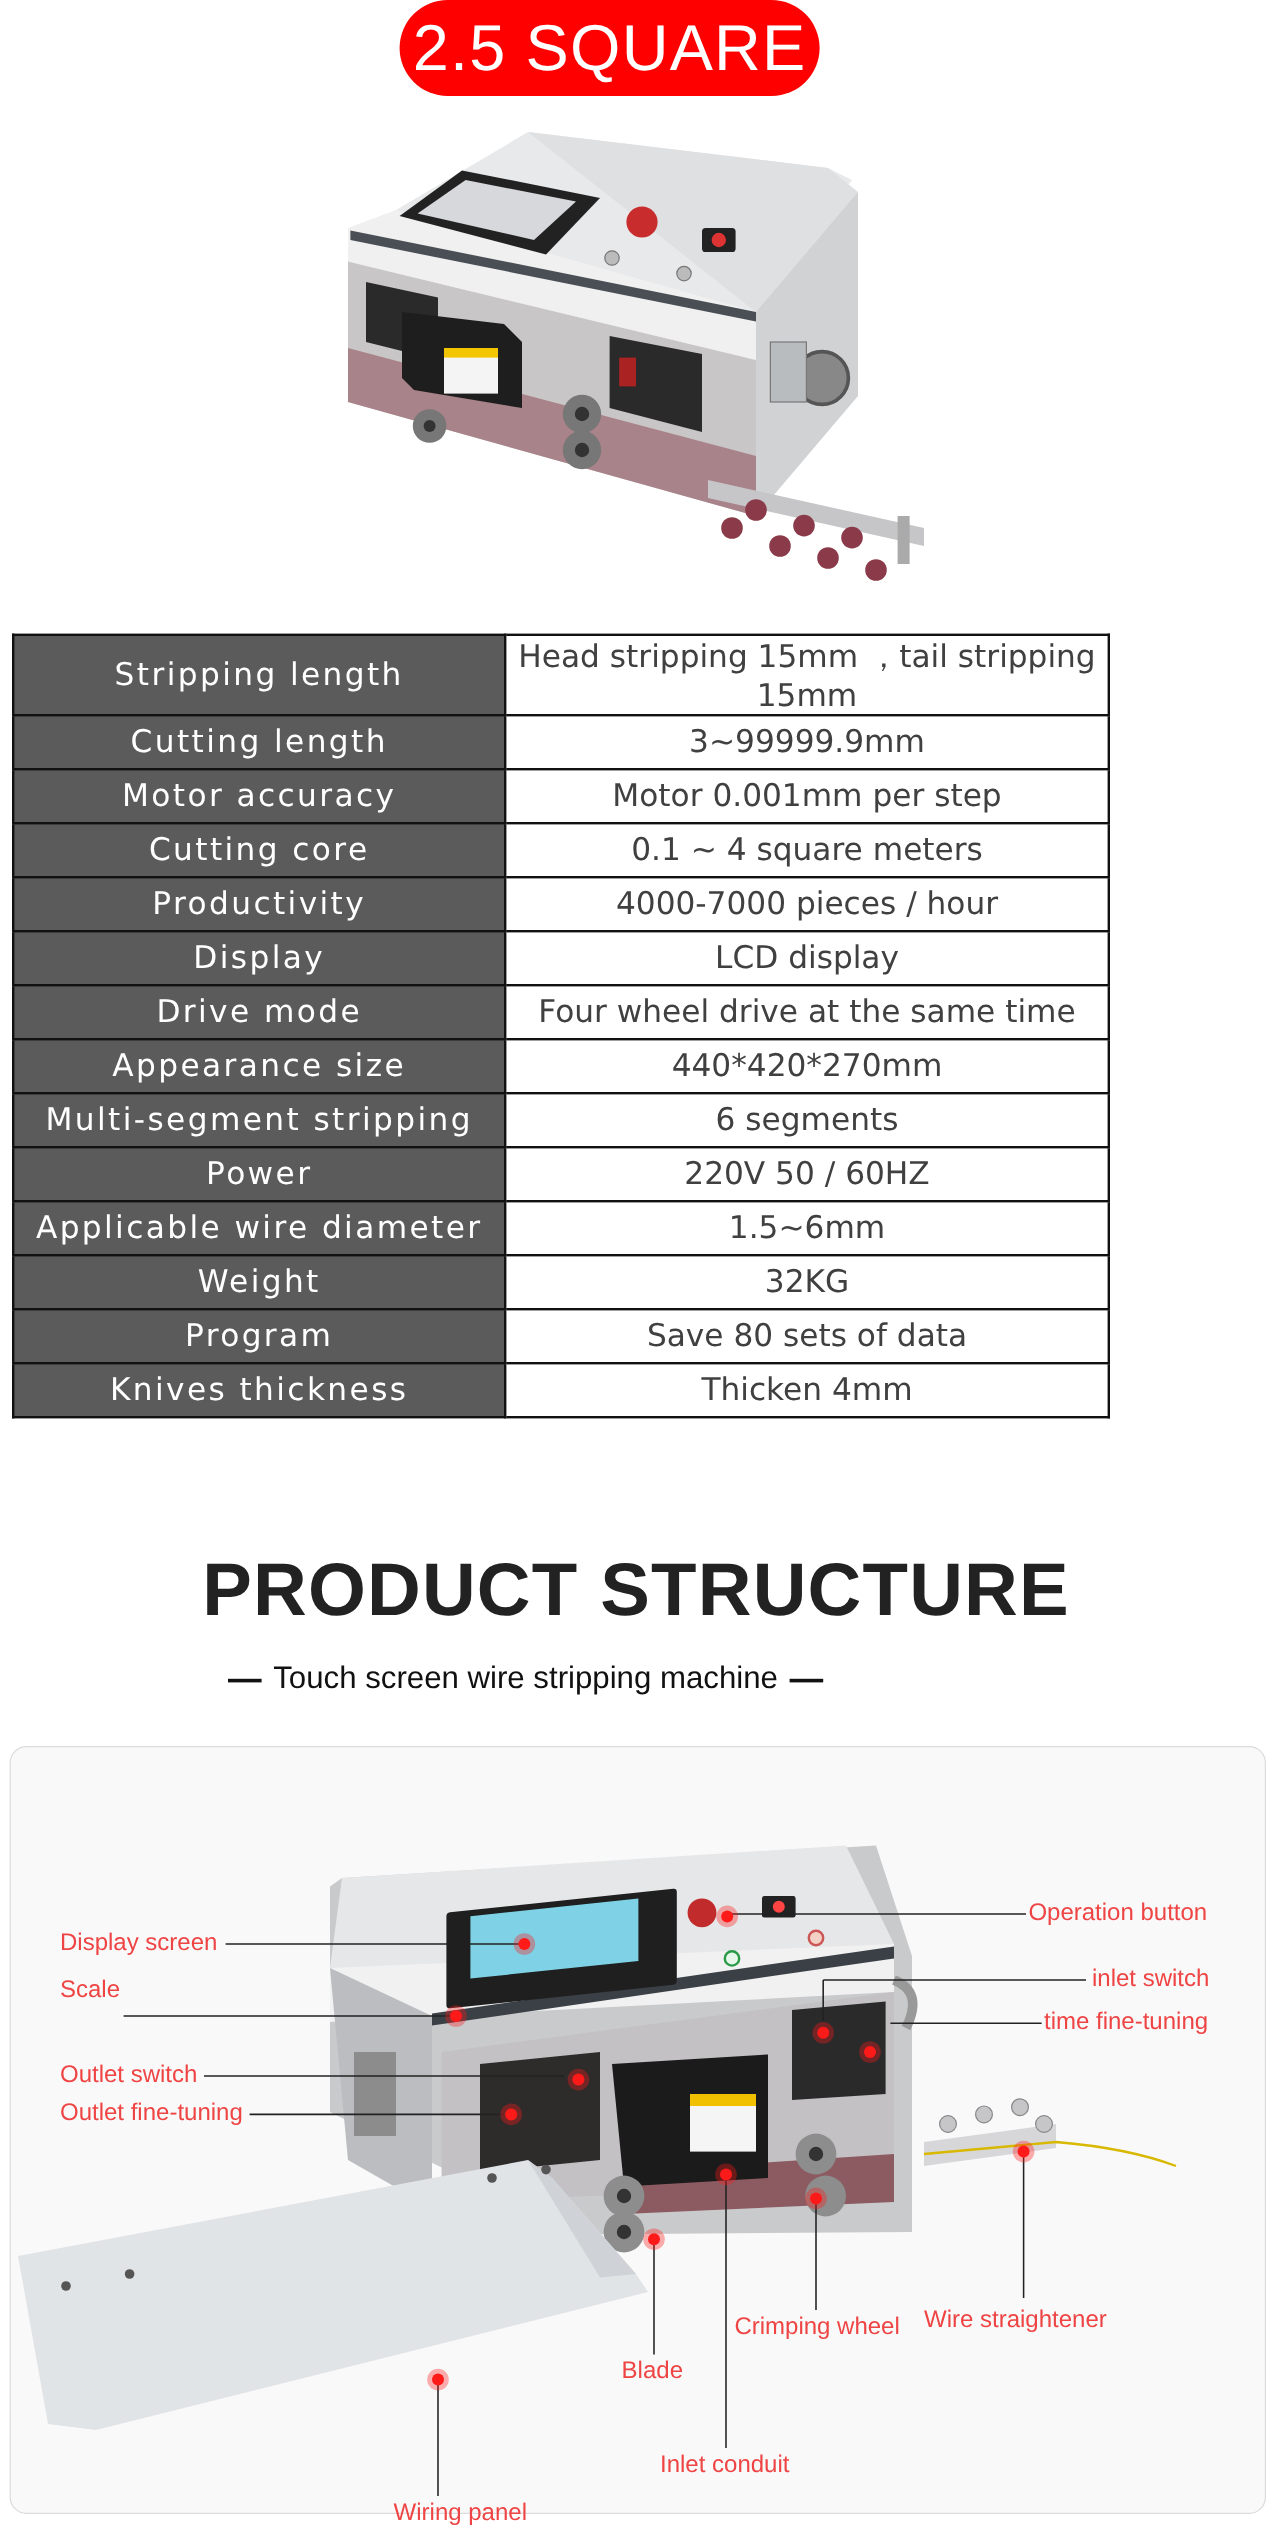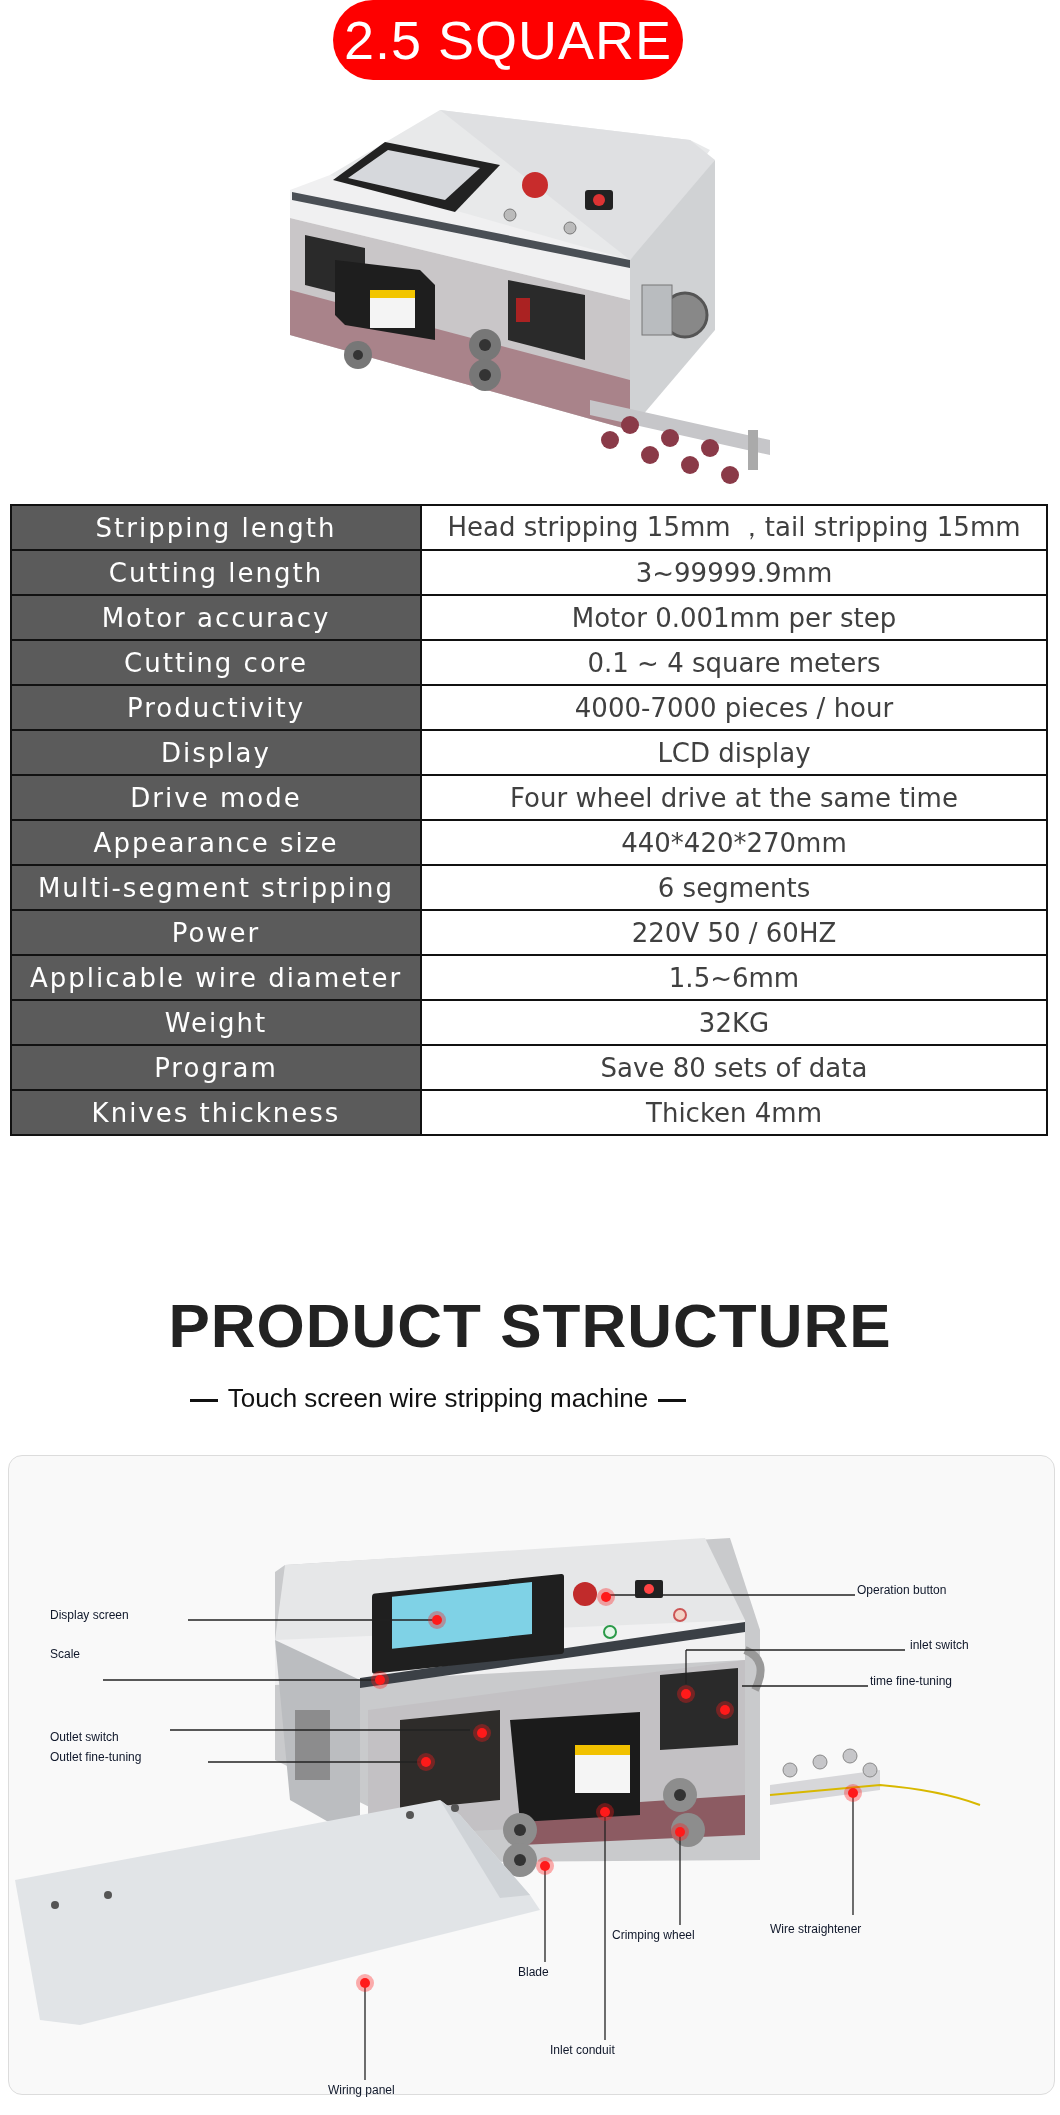--- a/index.html
+++ b/index.html
@@ -6,35 +6,35 @@
   body { width:1060px; height:2115px; position:relative; overflow:hidden; font-family:"Liberation Sans", sans-serif; }
 
   
   .pill { position:absolute; left:333px; top:0; width:350px; height:80px; background:#fe0000; border-radius:40px; display:flex; align-items:center; justify-content:center; }
   .pill span { color:#ffffff; font-size:54px; font-family:"Liberation Sans", sans-serif; letter-spacing:1px; }
 
   
   .photo1 { position:absolute; left:270px; top:100px; width:520px; height:400px; }
 
   
-  .spec { position:absolute; left:10px; top:504px; width:1038px; border-collapse:collapse; table-layout:fixed; }
+  .spec { position:absolute; left:10px; top:528px; width:915px; border-collapse:collapse; table-layout:fixed; }
   .spec td { border:2px solid #111; height:43px; padding:0; text-align:center; font-size:28px; }
   .spec td.k { width:408px; background:#5b5b5b; color:#ffffff; letter-spacing:2px; font-family:"DejaVu Sans", sans-serif; font-size:26px; }
   .spec td.v { background:#ffffff; color:#404040; font-family:"DejaVu Sans", sans-serif; font-size:26px; }
 
   
   .h2 { position:absolute; left:0; top:1290px; width:1060px; text-align:center; font-size:62px; font-weight:bold; color:#222222; font-family:"Liberation Sans", sans-serif; letter-spacing:1px; }
   .sub { position:absolute; left:0; top:1383px; width:876px; text-align:center; font-size:26px; color:#111; font-family:"Liberation Sans", sans-serif; }
   .sub .dash { display:inline-block; width:28px; height:3px; background:#111; vertical-align:middle; margin:0 10px; }
 
   
   .panel { position:absolute; left:8px; top:1455px; width:1045px; height:638px; background:#f9f9f9; border:1px solid #dcdcdc; border-radius:14px; }
   .photo2 { position:absolute; left:0; top:0; width:1060px; height:2115px; pointer-events:none; }
 
-  .lbl { position:absolute; font-size:12px; color:#0f172a; font-family:"Liberation Sans", sans-serif; white-space:nowrap; }
+  .lbl { position:absolute; font-size:20px; color:#ef4444; font-family:"Liberation Sans", sans-serif; white-space:nowrap; }
 </style>
 </head>
 <body>
 
 <div class="pill">
   <span>2.5 SQUARE</span>
 </div>
 
 <svg class="photo1" viewBox="0 0 520 400" xmlns="http://www.w3.org/2000/svg">
 
@@ -261,21 +261,21 @@
         <circle cx="605" cy="1812" r="5"></circle>
       <circle cx="680" cy="1832" r="5"></circle>
         <circle cx="853" cy="1793" r="5"></circle>
         <circle cx="365" cy="1983" r="5"></circle>
     </g>
   </g>
 </svg>
 
 <div class="lbl" style="left:50px; top:1608px;">Display screen</div>
 <div class="lbl" style="left:50px; top:1603px;margin-top:44px;">Scale</div>
-<div class="lbl" style="left:50px; top:1718px;margin-top:12px;">Outlet switch</div>
+<div class="lbl" style="left:50px; top:1718px;">Outlet switch</div>
 <div class="lbl" style="left:50px; top:1750px;">Outlet fine-tuning</div>
 <div class="lbl" style="left:857px; top:1583px;">Operation button</div>
 <div class="lbl" style="left:910px; top:1638px;">inlet switch</div>
 <div class="lbl" style="left:870px; top:1674px;">time fine-tuning</div>
 <div class="lbl" style="left:518px; top:1965px;">Blade</div>
 <div class="lbl" style="left:612px; top:1928px;">Crimping wheel</div>
 <div class="lbl" style="left:770px; top:1922px;">Wire straightener</div>
 <div class="lbl" style="left:550px; top:2043px;">Inlet conduit</div>
 <div class="lbl" style="left:328px; top:2083px;">Wiring panel</div>
 

